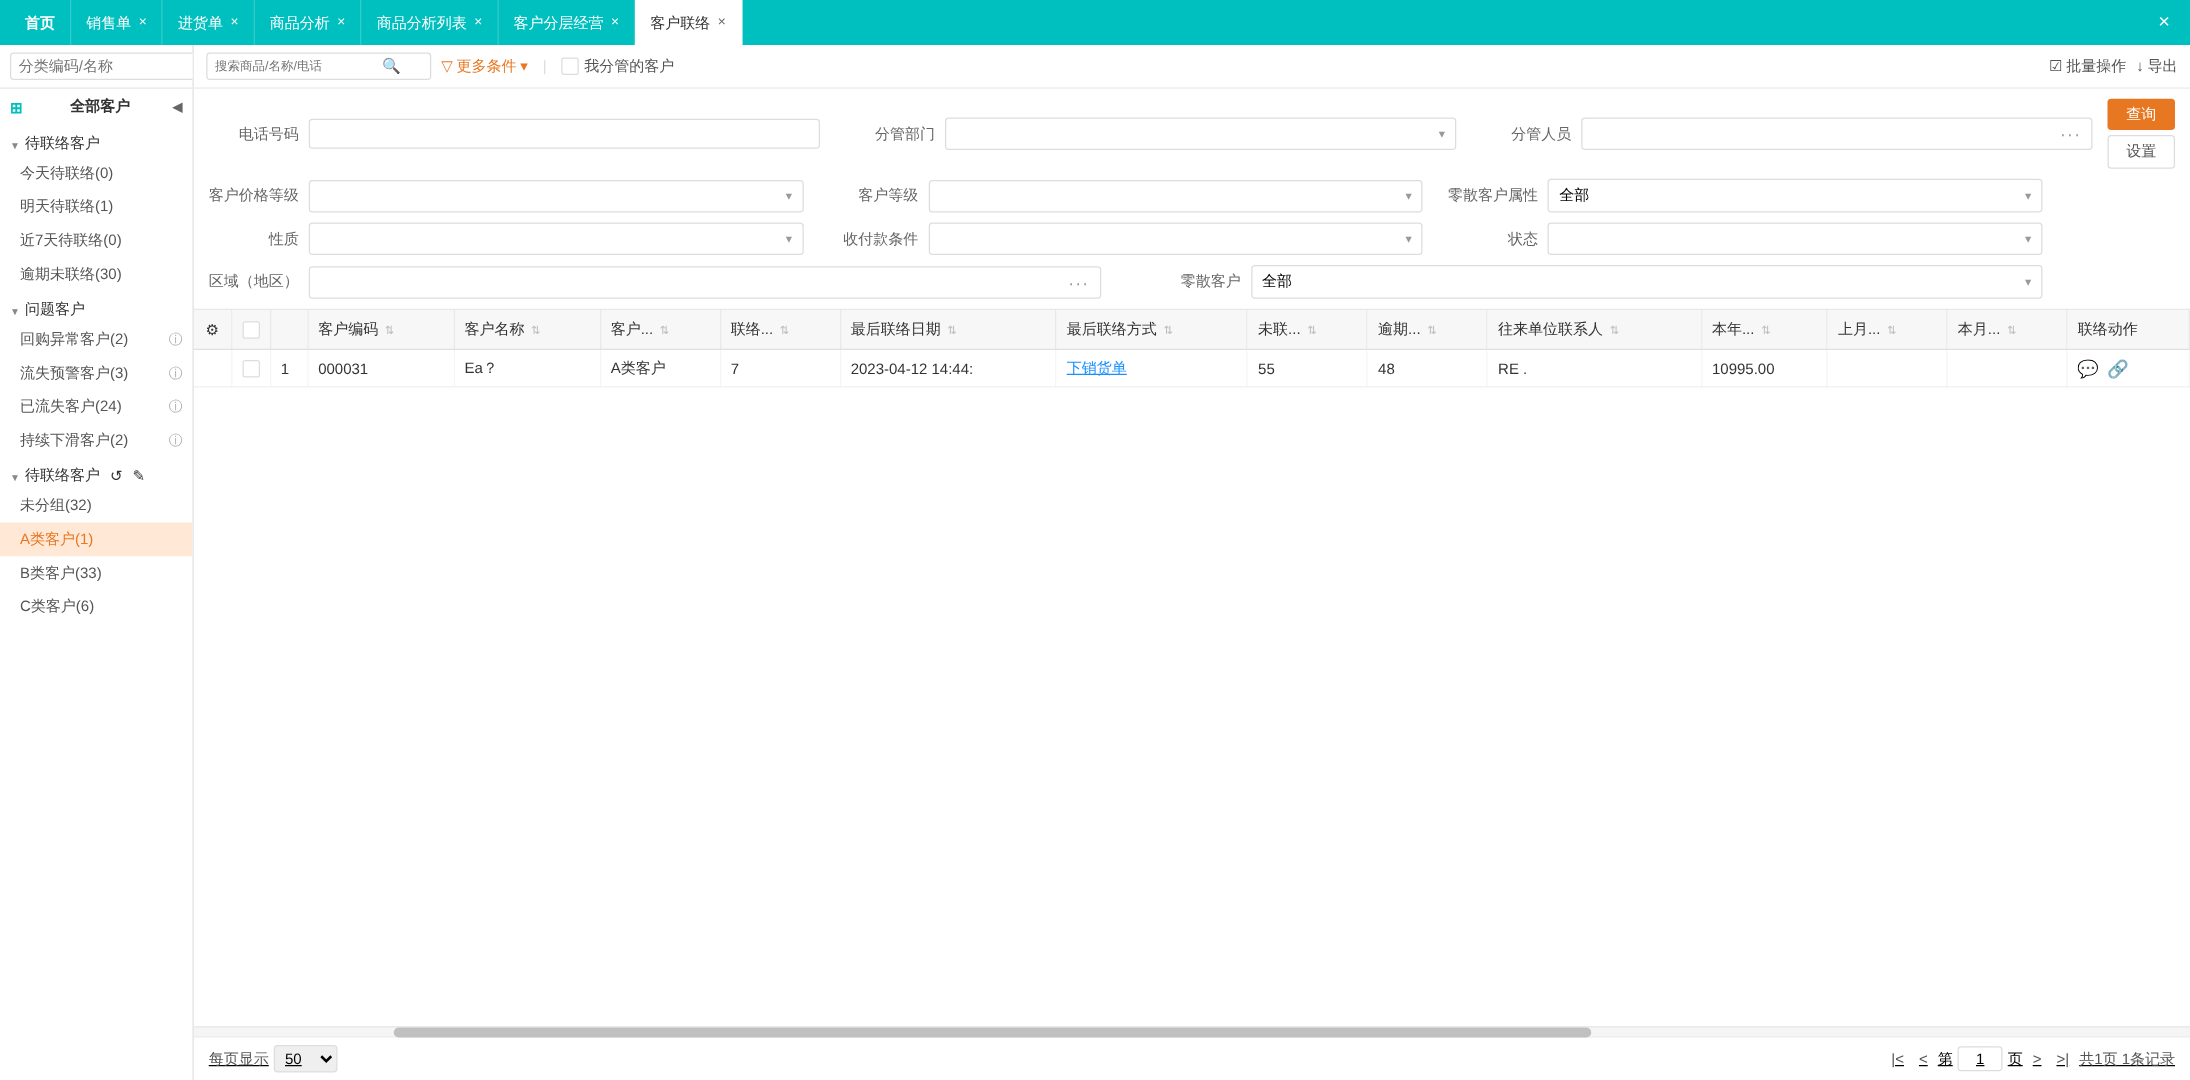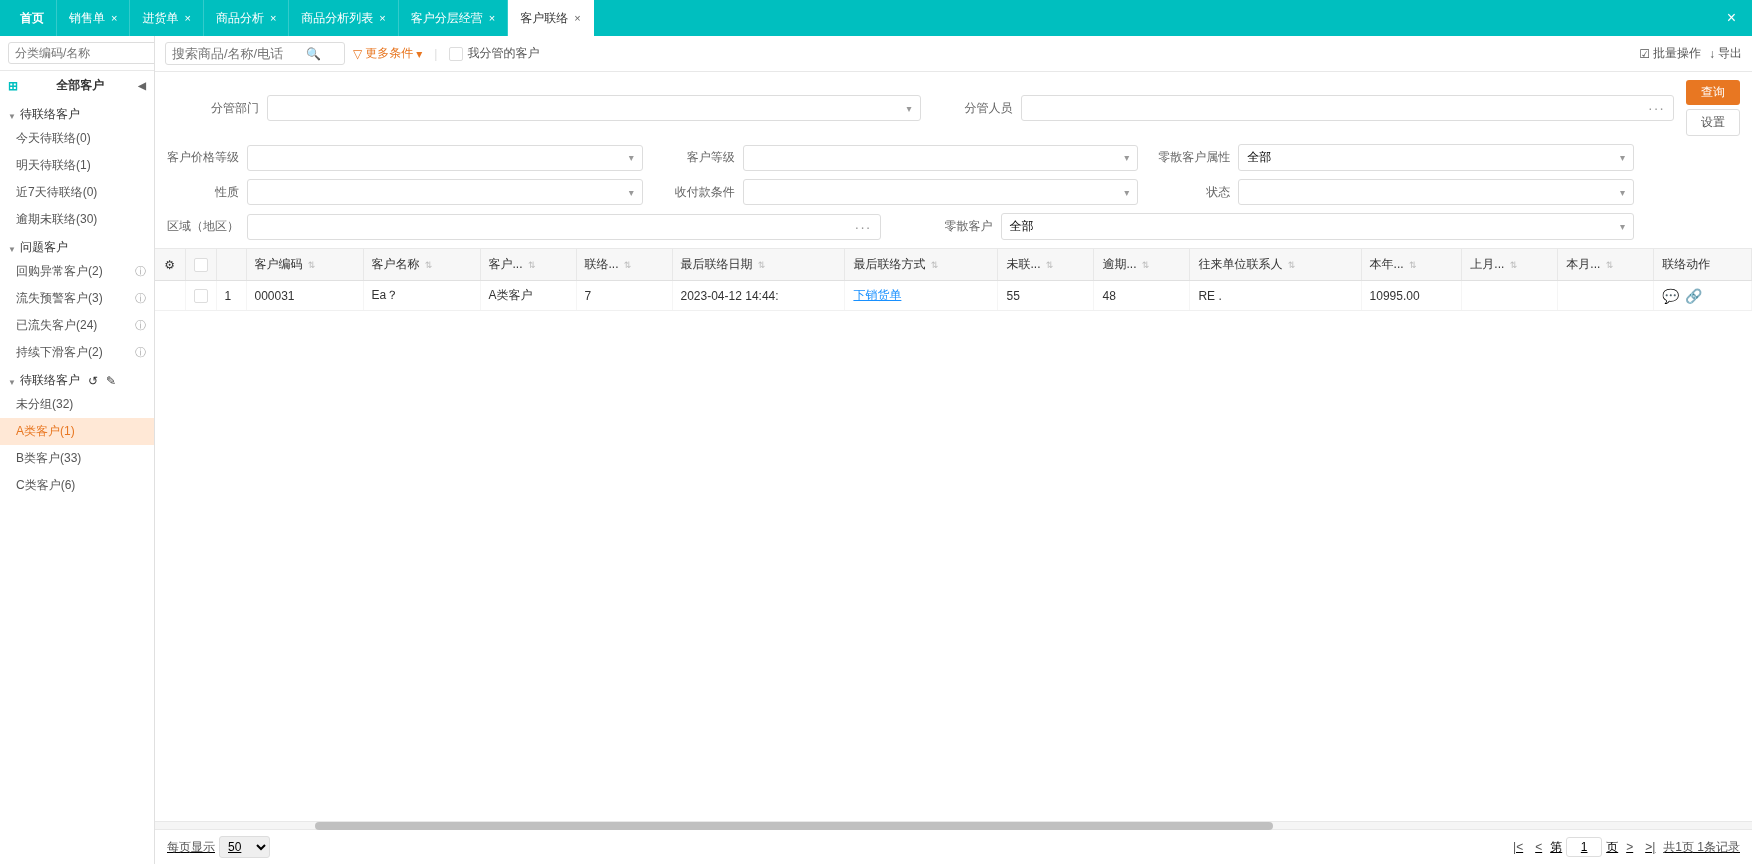--- a/index.html
+++ b/index.html
@@ -71,21 +71,21 @@
 
     
     .toolbar {
       display: flex; align-items: center; padding: 6px 10px;
       background: #fff; border-bottom: 1px solid #e8e8e8; gap: 8px;
     }
     .toolbar-search {
       display: flex; align-items: center; border: 1px solid #ddd;
       border-radius: 3px; padding: 3px 6px; gap: 4px; flex: 0 0 180px;
     }
-    .toolbar-search input { border: none; outline: none; font-size: 13px; width: 130px; color: #999; }
+    .toolbar-search input { border: none; outline: none; font-size: 10px; width: 130px; color: #999; }
     .toolbar-search .search-icon { color: #00bfbf; cursor: pointer; }
     .filter-btn {
       display: flex; align-items: center; gap: 3px;
       color: #e87722; cursor: pointer; font-size: 12px;
     }
     .filter-icon { color: #e87722; }
     .checkbox-label { display: flex; align-items: center; gap: 4px; color: #555; cursor: pointer; }
     .toolbar-right { margin-left: auto; display: flex; align-items: center; gap: 8px; }
     .batch-op { color: #555; cursor: pointer; display: flex; align-items: center; gap: 3px; }
     .export-btn { color: #555; cursor: pointer; display: flex; align-items: center; gap: 3px; }
@@ -303,20 +303,24 @@
         <div class="export-btn">
           <span>↓</span>
           <span>导出</span>
         </div>
       </div>
     </div>
 
     <div class="filter-panel">
 
       <div class="filter-row">
+        <div class="filter-field">
+          <span class="filter-label">电话号码</span>
+          <input type="text" class="filter-input-text" style="flex: 1 1 0%;">
+        </div>
         <div style="width:20px;"></div>
         <div class="filter-field">
           <span class="filter-label">分管部门</span>
           <div class="filter-input">
             <span></span>
             <span class="arrow">▾</span>
           </div>
         </div>
         <div style="width:20px;"></div>
         <div class="filter-field">

